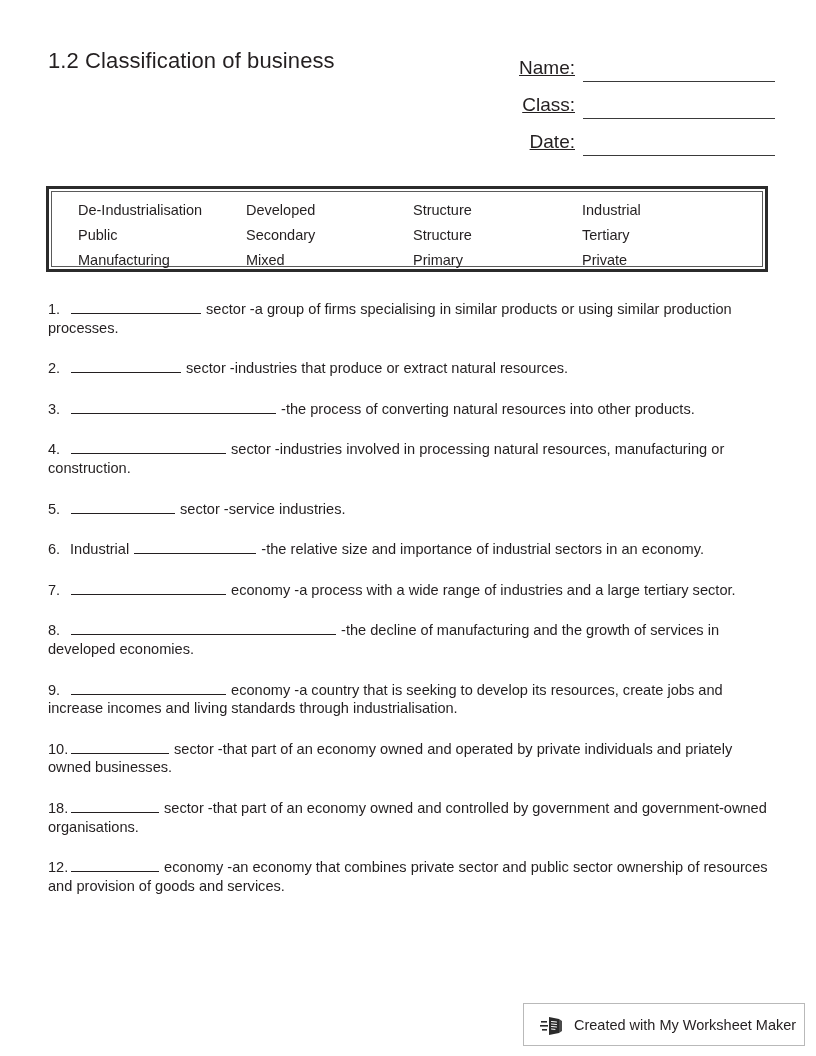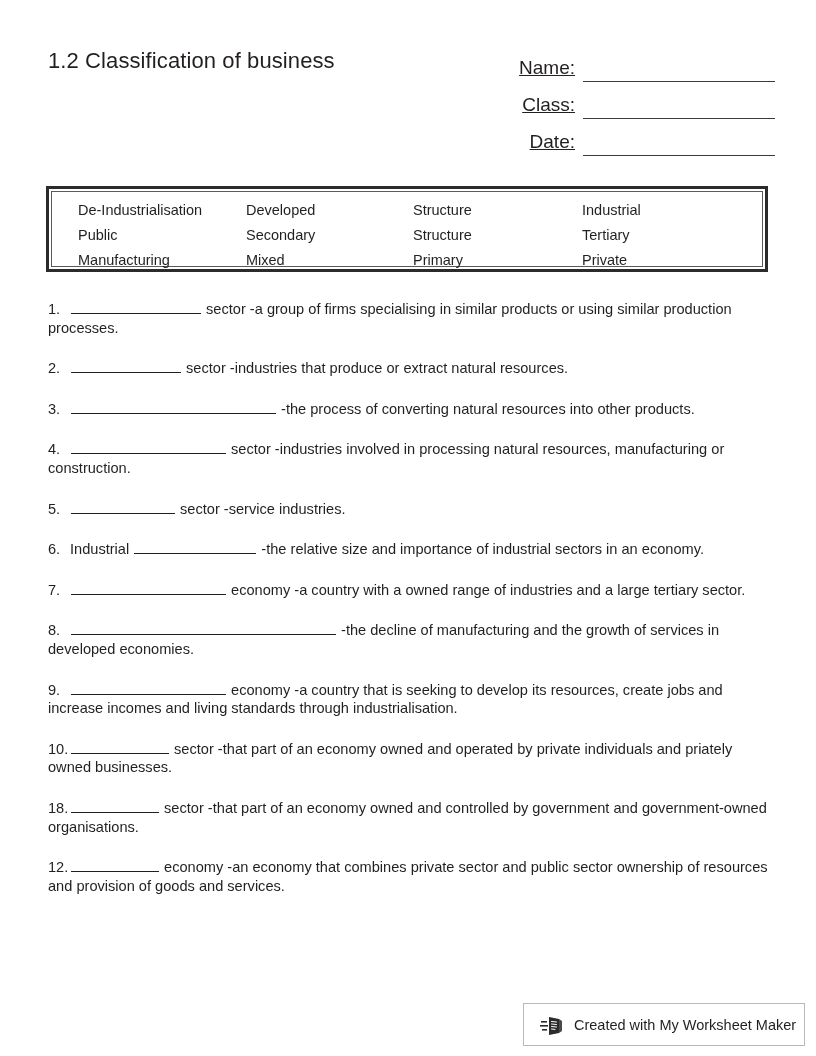--- a/index.html
+++ b/index.html
@@ -211,21 +211,21 @@
     </div>
   </div>
 
   <div class="questions" id="questions-list">
       <div class="q"><span class="q-num">1.</span><span class="q-body"><span class="blank" style="width: 130px;"></span><span class="q-text"> sector -a group of firms specialising in similar products or using similar production processes.</span></span></div>
       <div class="q"><span class="q-num">2.</span><span class="q-body"><span class="blank" style="width: 110px;"></span><span class="q-text"> sector -industries that produce or extract natural resources.</span></span></div>
       <div class="q"><span class="q-num">3.</span><span class="q-body"><span class="blank" style="width: 205px;"></span><span class="q-text"> -the process of converting natural resources into other products.</span></span></div>
       <div class="q"><span class="q-num">4.</span><span class="q-body"><span class="blank" style="width: 155px;"></span><span class="q-text"> sector -industries involved in processing natural resources, manufacturing or construction.</span></span></div>
       <div class="q"><span class="q-num">5.</span><span class="q-body"><span class="blank" style="width: 104px;"></span><span class="q-text"> sector -service industries.</span></span></div>
       <div class="q"><span class="q-num">6.</span><span class="q-body"><span class="q-text">Industrial </span><span class="blank" style="width: 122px;"></span><span class="q-text"> -the relative size and importance of industrial sectors in an economy.</span></span></div>
-      <div class="q"><span class="q-num">7.</span><span class="q-body"><span class="blank" style="width: 155px;"></span><span class="q-text"> economy -a country with a owned range of industries and a large tertiary sector.</span></span></div>
+      <div class="q"><span class="q-num">7.</span><span class="q-body"><span class="blank" style="width: 155px;"></span><span class="q-text"> economy -a process with a wide range of industries and a large tertiary sector.</span></span></div>
       <div class="q"><span class="q-num">8.</span><span class="q-body"><span class="blank" style="width: 265px;"></span><span class="q-text"> -the decline of manufacturing and the growth of services in developed economies.</span></span></div>
       <div class="q"><span class="q-num">9.</span><span class="q-body"><span class="blank" style="width: 155px;"></span><span class="q-text"> economy -a country that is seeking to develop its resources, create jobs and increase incomes and living standards through industrialisation.</span></span></div>
       <div class="q"><span class="q-num">10.</span><span class="q-body"><span class="blank" style="width: 98px;"></span><span class="q-text"> sector -that part of an economy owned and operated by private individuals and priately owned businesses.</span></span></div>
       <div class="q"><span class="q-num">18.</span><span class="q-body"><span class="blank" style="width: 88px;"></span><span class="q-text"> sector -that part of an economy owned and controlled by government and government-owned organisations.</span></span></div>
       <div class="q"><span class="q-num">12.</span><span class="q-body"><span class="blank" style="width: 88px;"></span><span class="q-text"> economy -an economy that combines private sector and public sector ownership of resources and provision of goods and services.</span></span></div>
     </div>
 
   <div class="footer-badge">
     <svg class="badge-icon" viewBox="0 0 26 26">
       <g fill="#2b2b2b">

